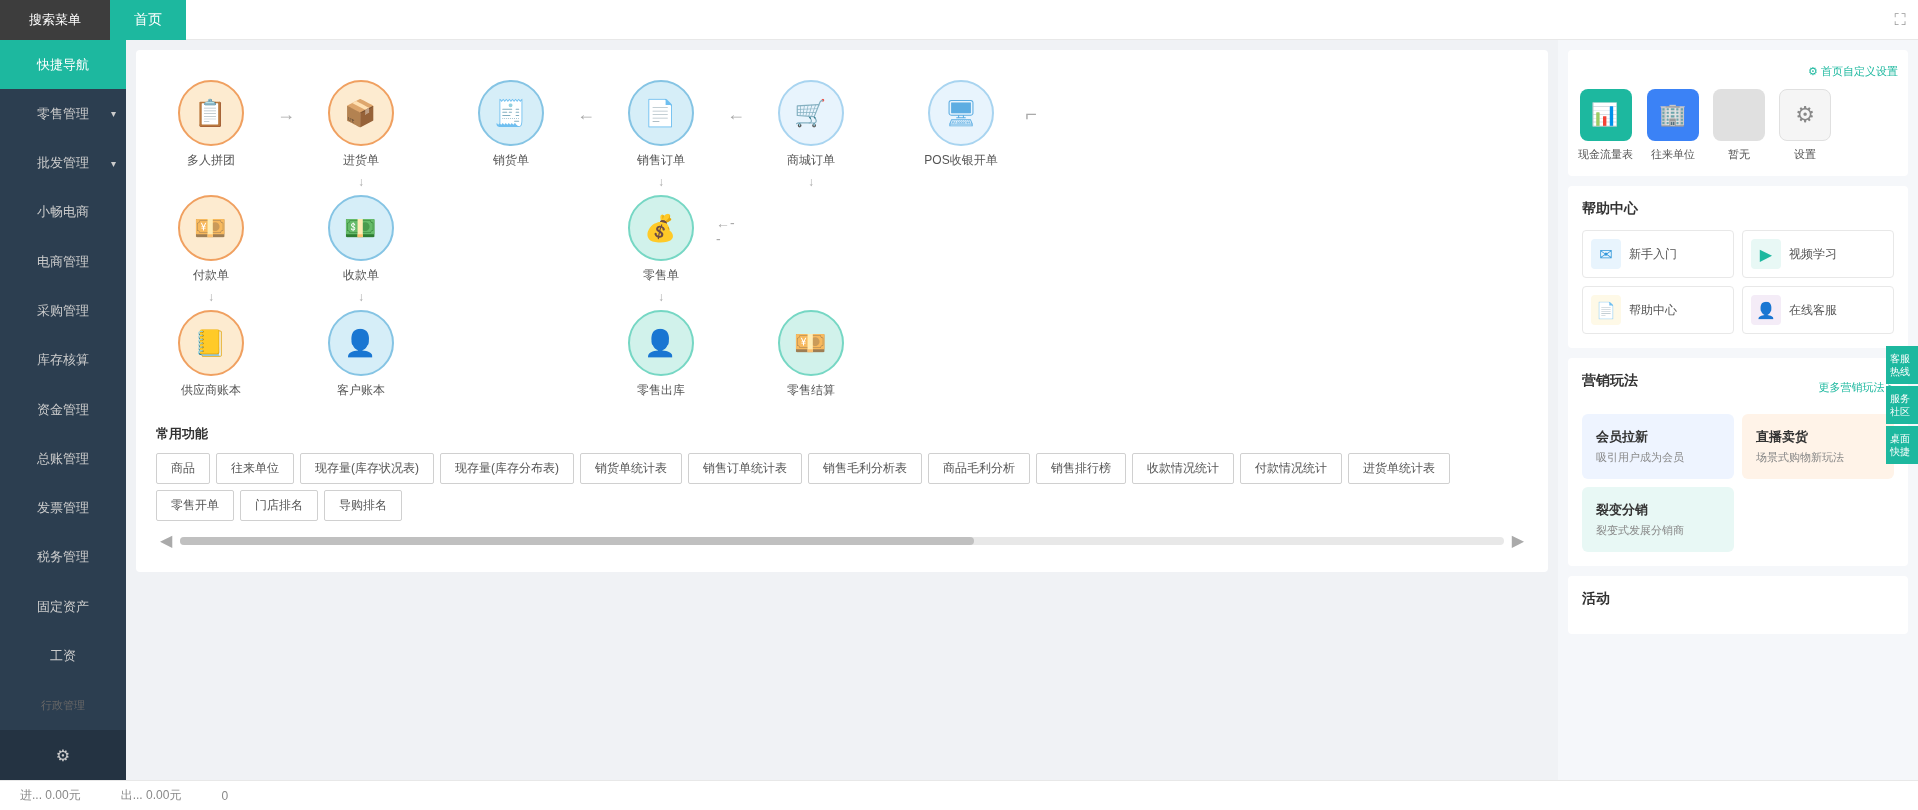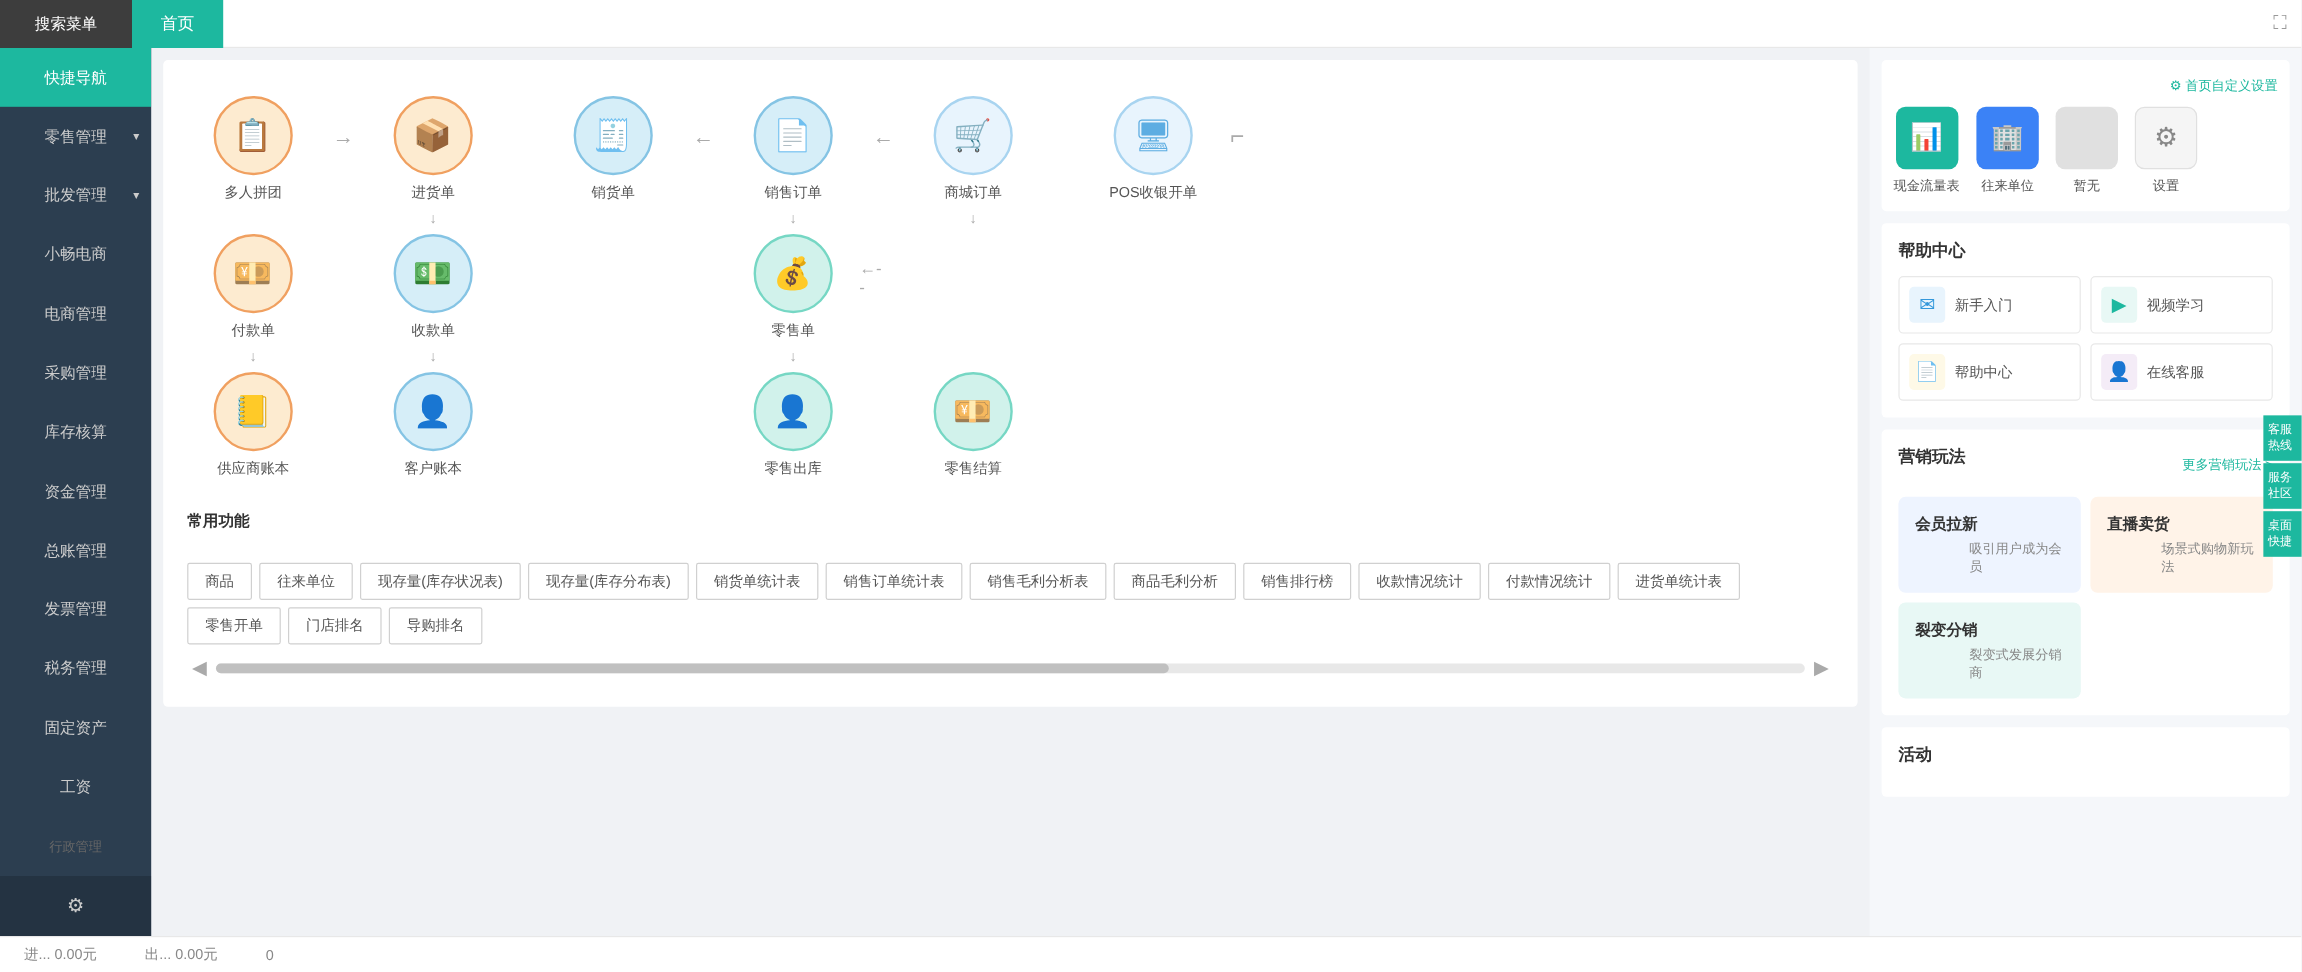--- a/index.html
+++ b/index.html
@@ -32,21 +32,21 @@
     .quick-nav-card { background: #fff; border-radius: 4px; padding: 20px; margin-bottom: 10px; position: relative; }
     .flow-circle { width: 66px; height: 66px; border-radius: 50%; display: flex; align-items: center; justify-content: center; font-size: 26px; }
     .flow-circle.orange { background: #fdebd0; color: #e67e22; border: 2px solid #f0a060; }
     .flow-circle.blue { background: #d6eef8; color: #3498db; border: 2px solid #85c4e4; }
     .flow-circle.light-blue { background: #e8f4fd; color: #5dade2; border: 2px solid #a8d4f0; }
     .flow-circle.teal { background: #d1f2eb; color: #1abc9c; border: 2px solid #76d7c4; }
     .flow-label { font-size: 12px; color: #555; margin-top: 6px; text-align: center; }
 
     
     .common-func { margin-top: 16px; }
-    .common-func-title { font-size: 13px; color: #333; margin-bottom: 26px; font-weight: bold; }
+    .common-func-title { font-size: 13px; color: #333; margin-bottom: 10px; font-weight: bold; }
     .func-grid { display: flex; flex-wrap: wrap; gap: 6px; }
     .func-btn { border: 1px solid #d0d0d0; background: #fff; padding: 6px 14px; font-size: 12px; color: #555; cursor: pointer; border-radius: 2px; white-space: nowrap; }
 
     
     .scroll-row { display: flex; align-items: center; margin-top: 8px; }
     .scroll-arrow { color: #aaa; cursor: pointer; padding: 2px 4px; }
     .scroll-track { flex: 1; height: 8px; background: #e8e8e8; border-radius: 4px; margin: 0 4px; }
     .scroll-thumb { width: 60%; height: 8px; background: #c0c0c0; border-radius: 4px; }
 
     
@@ -76,21 +76,21 @@
     .help-icon.orange { background: #fef9e7; color: #e67e22; }
     .help-icon.purple { background: #f4ecf7; color: #8e44ad; }
 
     
     .marketing { background: #fff; border-radius: 4px; padding: 14px; }
     .marketing-header { display: flex; justify-content: space-between; align-items: center; margin-bottom: 12px; }
     .more-link { font-size: 11px; color: #1db89f; cursor: pointer; }
     .marketing-grid { display: grid; grid-template-columns: 1fr 1fr; gap: 8px; }
     .marketing-item { background: #f0f7ff; border-radius: 6px; padding: 14px; cursor: pointer; }
     .marketing-item-title { font-size: 13px; font-weight: bold; color: #333; margin-bottom: 4px; }
-    .marketing-item-desc { font-size: 11px; color: #888; margin-left: 45px; }
+    .marketing-item-desc { font-size: 11px; color: #888; }
     .marketing-item.green-bg { background: #e8f8f5; }
     .marketing-item.blue-bg { background: #eef4ff; }
     .marketing-item.orange-bg { background: #fff3e8; }
 
     
     .activity { background: #fff; border-radius: 4px; padding: 14px; }
 
     
     .float-btns { position: fixed; right: 0; top: 50%; transform: translateY(-50%); display: flex; flex-direction: column; gap: 2px; }
     .float-btn { background: #1db89f; color: #fff; font-size: 10px; padding: 6px 4px; width: 32px; text-align: left; cursor: pointer; line-height: 1.3; }

